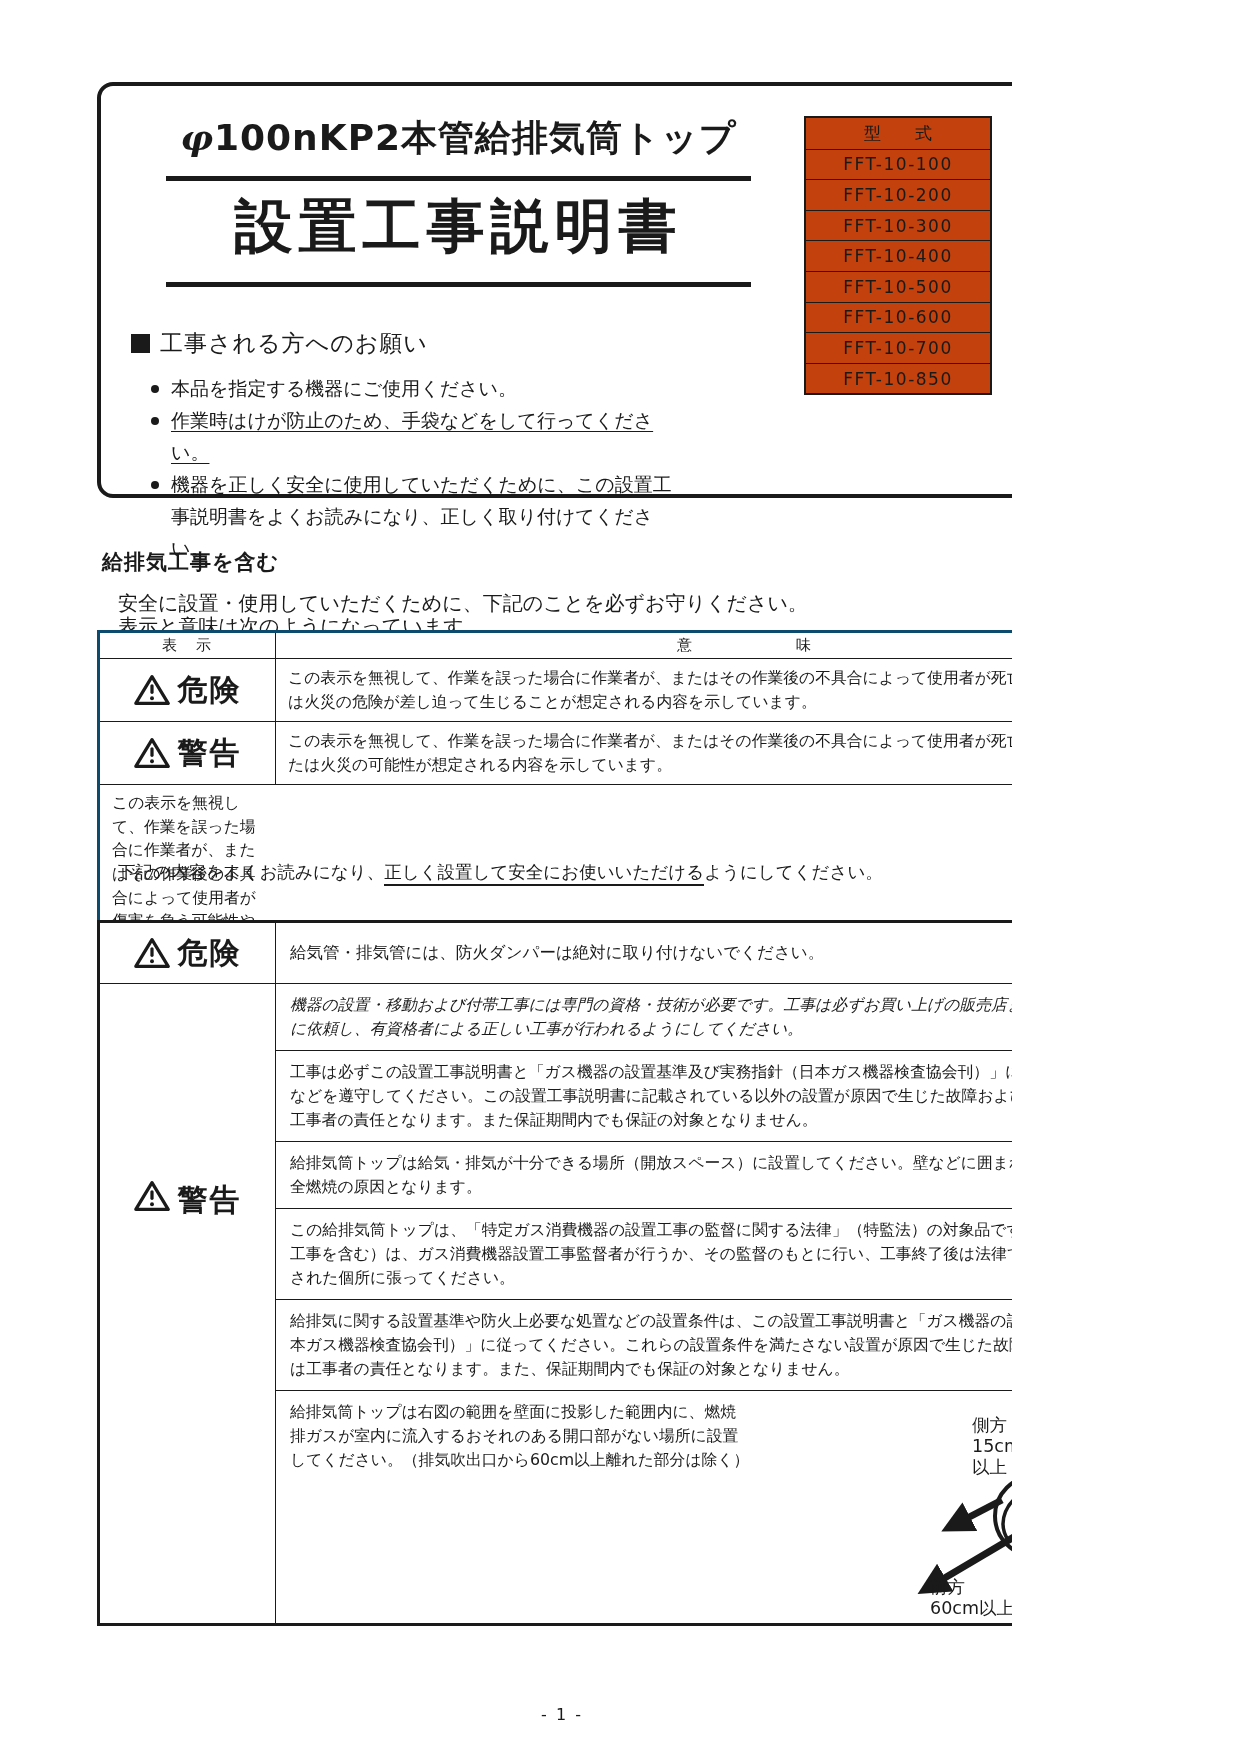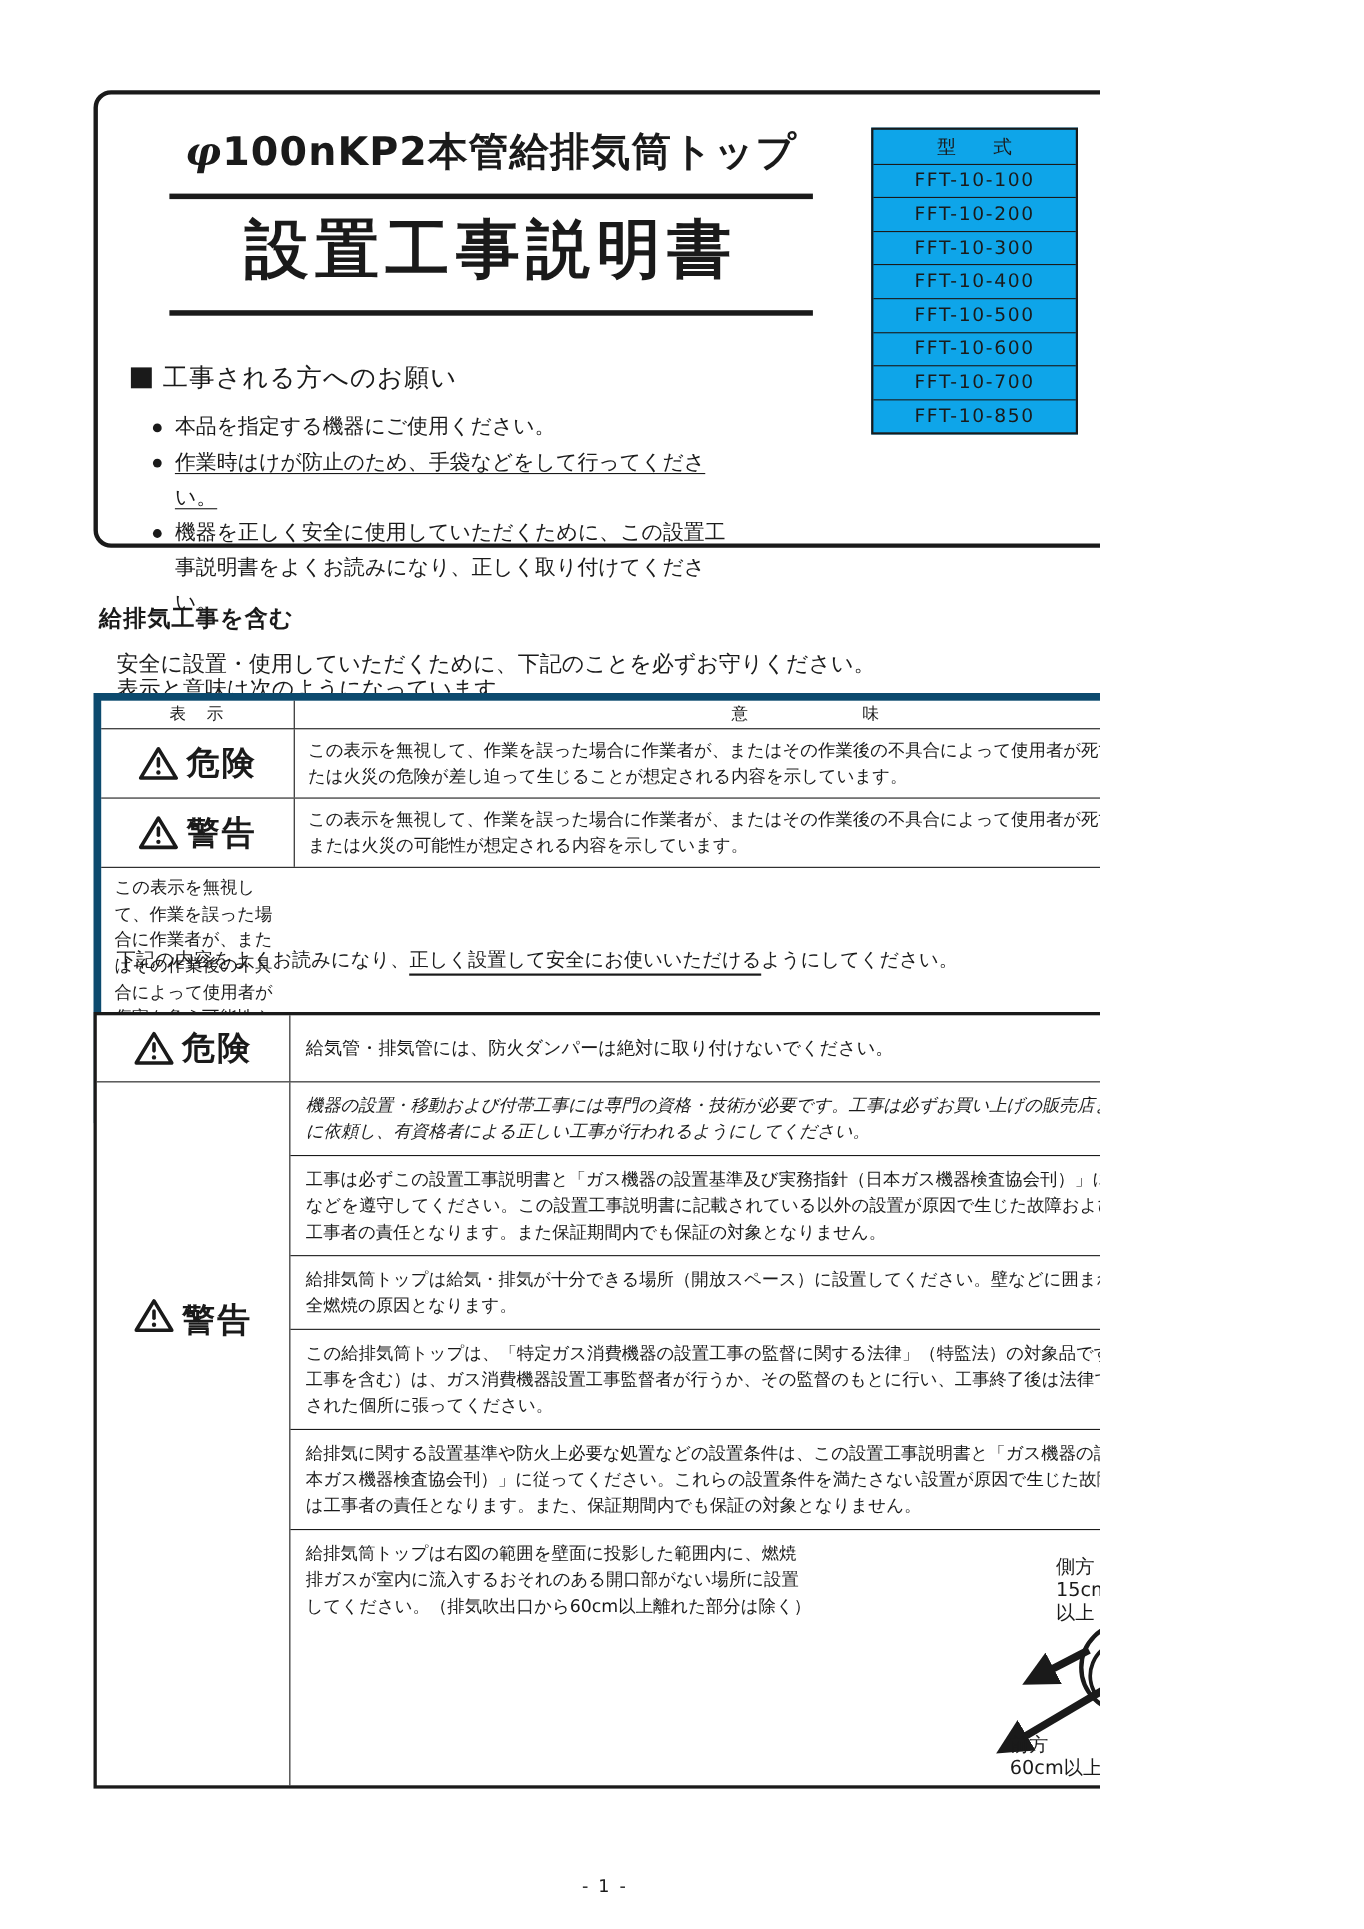--- a/index.html
+++ b/index.html
@@ -1,18 +1,18 @@
 <!DOCTYPE html>
 <html><head>
 <meta charset="utf-8">
 <style>
   * { margin:0; padding:0; box-sizing:border-box; }
   html,body { background:#ffffff; }
   body { font-family:"DejaVu Sans","Liberation Sans",sans-serif; color:#1a1a1a; }
-  .page { position:relative; width:1000px; height:1754px; background:#fff; overflow:hidden; }
+  .page { position:relative; width:1000px; height:1754px; background:#fff; overflow:hidden;margin-left:12px; }
 
   
   .header-panel { position:absolute; left:85px; top:82px; width:950px; height:416px;
     border:4.5px solid #1a1a1a; border-radius:16px; background:#fff; }
   .product-title { position:absolute; left:65px; top:28px; width:585px; text-align:center;
     font-size:36px; font-weight:bold; letter-spacing:1px; white-space:nowrap; }
   .product-title .phi { font-style:italic; font-family:"DejaVu Serif",serif; }
   .rule { position:absolute; left:65px; width:585px; height:4.5px; background:#1a1a1a; }
   .rule-top { top:90px; } .rule-bottom { top:196px; }
   .doc-title { position:absolute; left:65px; top:102px; width:585px; text-align:center;
@@ -20,31 +20,31 @@
   .request-heading-row { position:absolute; left:30px; top:242px; display:flex; align-items:center; gap:10px; }
   .marker-square { width:19px; height:19px; background:#1a1a1a; display:inline-block; }
   .request-heading { font-size:23px; font-weight:normal; letter-spacing:1px; }
   .bullets { position:absolute; left:48px; top:286px; width:540px; list-style:none; }
   .bullets li { position:relative; padding-left:22px; font-size:19px; line-height:32px; }
   .bullets li::before { content:""; position:absolute; left:2px; top:13px; width:8px; height:8px;
     border-radius:50%; background:#1a1a1a; }
   .bullets li.u { text-decoration:underline; text-underline-offset:4px; }
 
   
-  .model-table { position:absolute; left:703px; top:30px; width:188px; border:2.5px solid #1a1a1a; background:#0ea5e9; }
+  .model-table { position:absolute; left:703px; top:30px; width:188px; border:2.5px solid #1a1a1a; background:#c2410c; }
   .model-row { height:30.6px; display:flex; align-items:center; justify-content:center;
     font-size:17px; letter-spacing:1.5px; border-top:1.6px solid #1a1a1a; white-space:nowrap; }
   .model-row:first-child { border-top:none; letter-spacing:0; }
 
   
   .safety-heading { position:absolute; left:90px; top:548px; font-size:21px; font-weight:bold; letter-spacing:1px; }
   .safety-intro { position:absolute; left:106px; top:592px; font-size:20px; line-height:23px; }
 
   
-  .legend-table { position:absolute; left:85px; top:630px; width:1120px; border:7px solid #0c4a6e; background:#fff; }
+  .legend-table { position:absolute; left:85px; top:630px; width:1120px; border:3px solid #0c4a6e; background:#fff; }
   .lg-row { display:grid; grid-template-columns:176px 1fr; border-top:1.6px solid #1a1a1a; }
   .lg-row:first-child { border-top:none; }
   .lg-head { height:25px; }
   .lg-head > div { display:flex; align-items:center; justify-content:center; font-size:15px; letter-spacing:2px; }
   .lg-cell-label { border-right:1.6px solid #1a1a1a; display:flex; align-items:center; justify-content:center; gap:8px; }
   .lg-cell-text { display:flex; align-items:center; padding:6px 12px; font-size:15.8px; line-height:1.5; }
   .lg-body { min-height:63px; }
   .sign-word { font-size:30px; font-weight:bold; letter-spacing:2px; }
   .warn-tri { width:36px; height:32px; flex:0 0 auto; }
 

